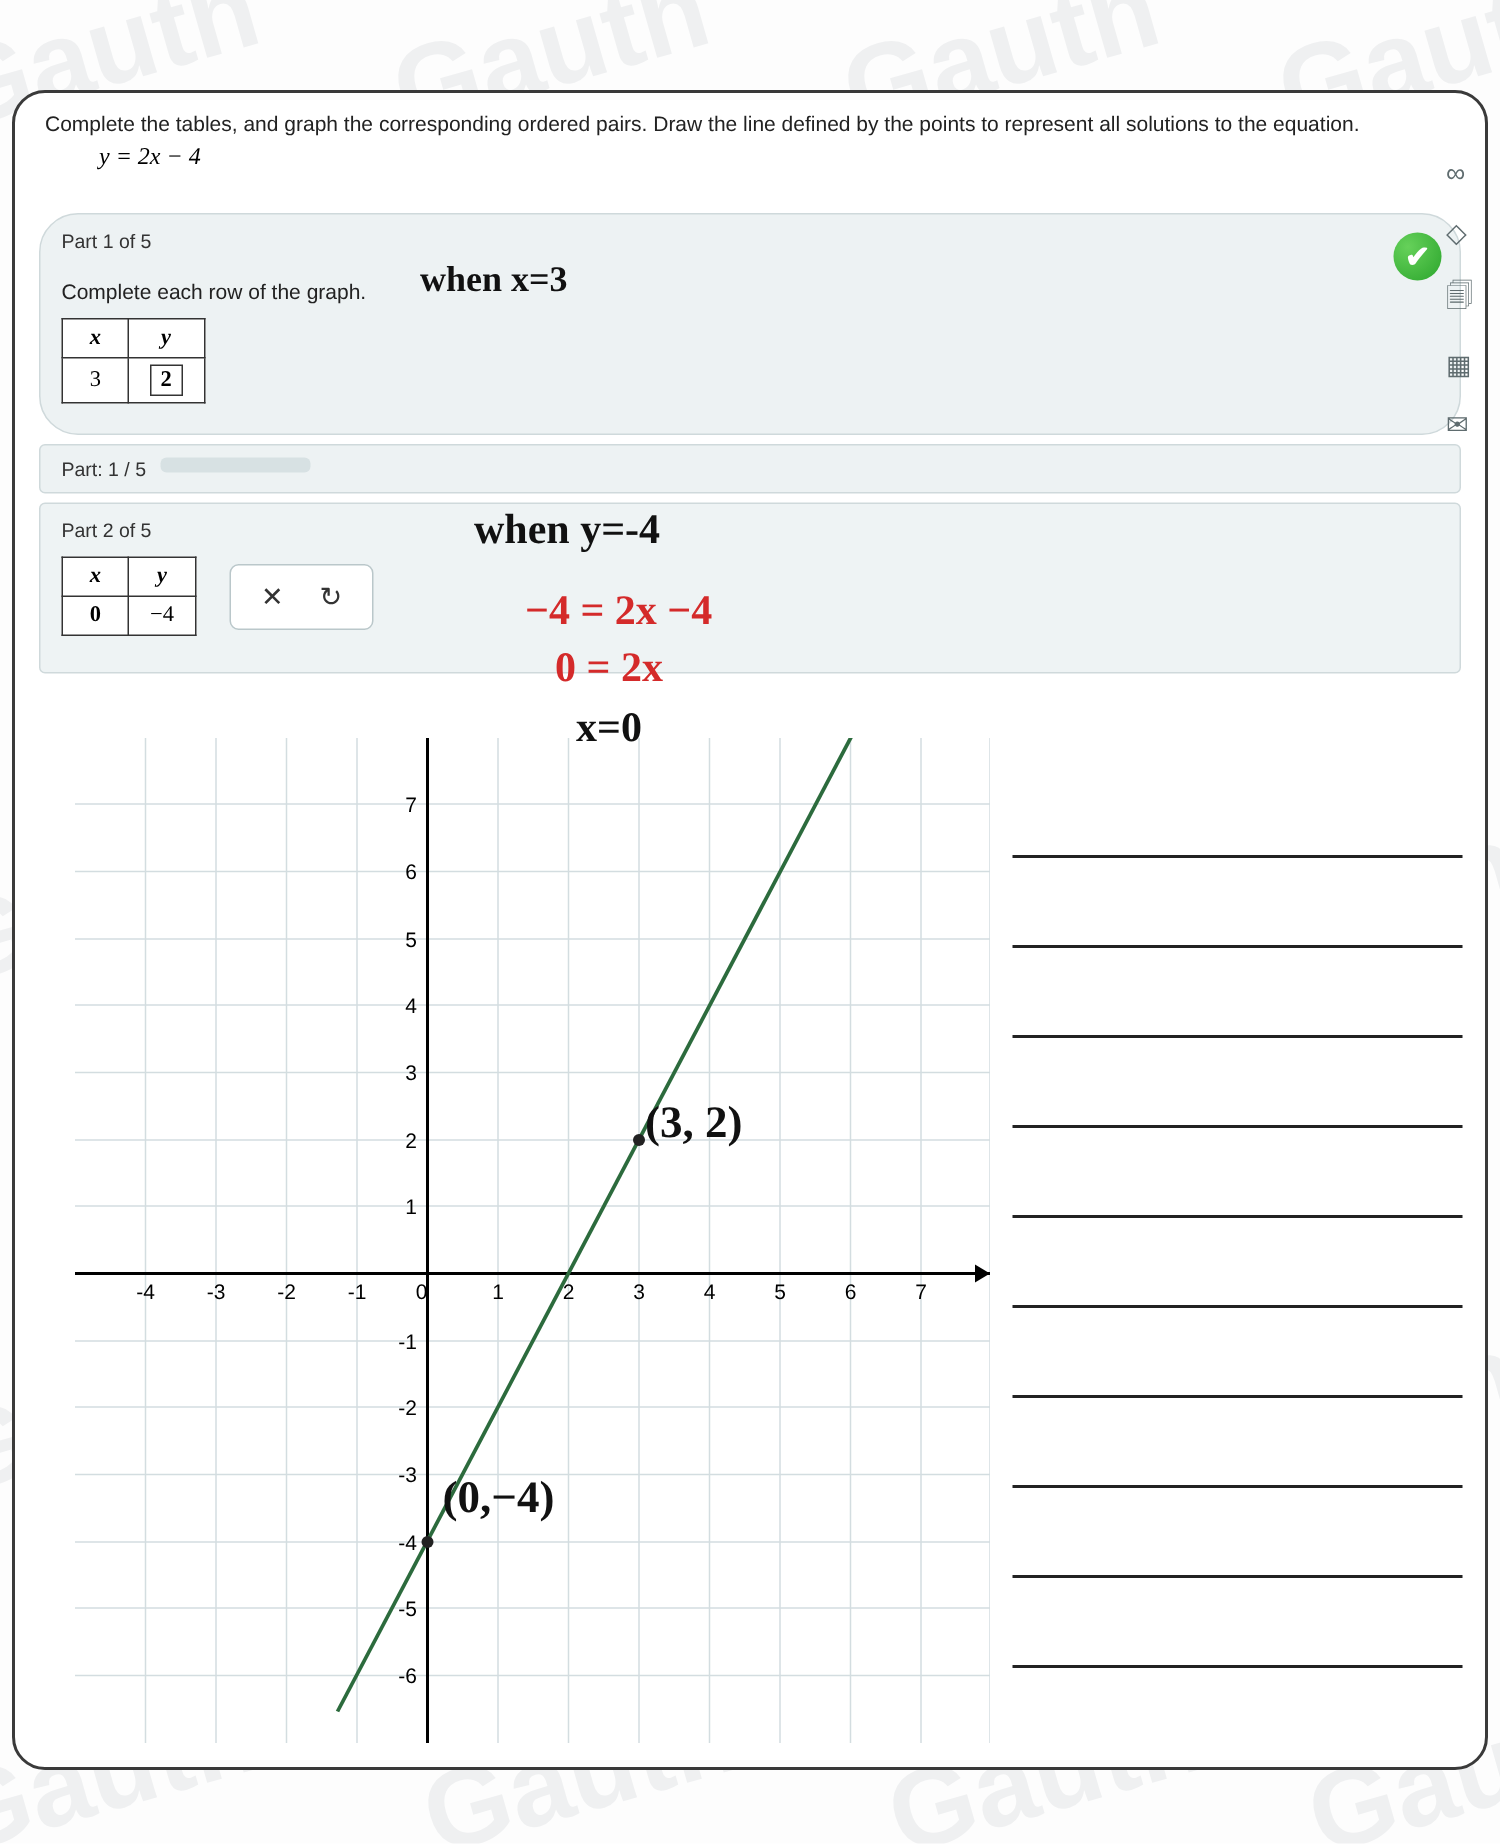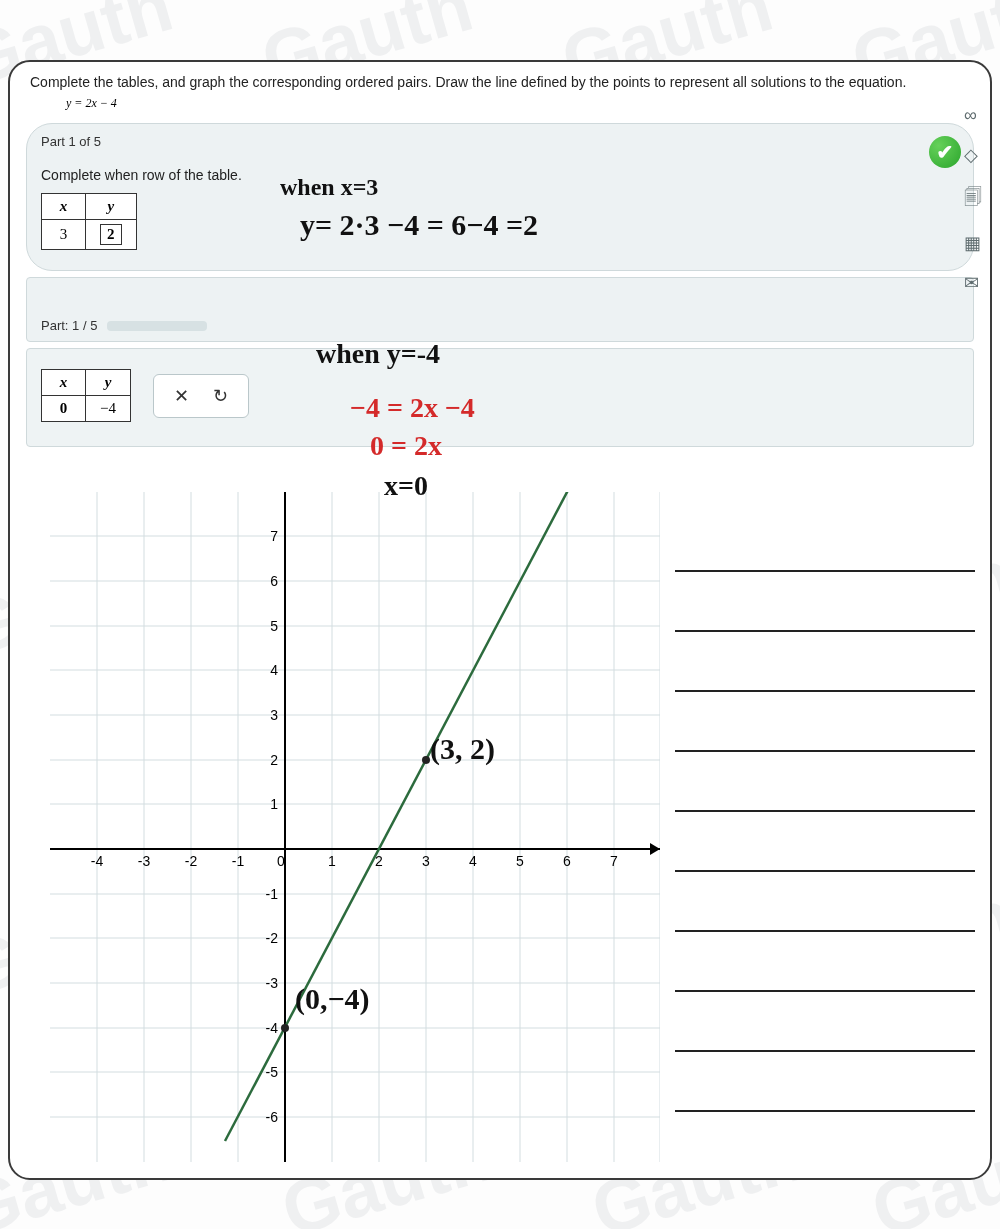--- a/index.html
+++ b/index.html
@@ -19,23 +19,23 @@
     position: relative;
     height: 1120px;
     background: #fff;
   }
   .instruction {
     font-size: 14px;
     color: #222;
     margin: 12px 4px 6px 4px;
   }
   .equation {
-    font-size: 12px;
+    font-size: 16px;
     font-style: italic;
-    margin: 4px 0 12px 40px;
+    margin: 4px 0 28px 40px;
     font-family: "Times New Roman", serif;
   }
   .panel {
     background: #edf2f3;
     border: 1px solid #cfd9db;
     border-radius: 4px;
     padding: 10px 14px;
     margin: 6px 0;
     position: relative;
   }
@@ -71,21 +71,21 @@
     position: absolute;
     right: 12px; top: 12px;
     width: 32px; height: 32px;
     border-radius: 50%;
     background: radial-gradient(circle at 30% 30%, #66d15a, #2ba52c);
     display: flex; align-items: center; justify-content: center;
     color: #fff; font-weight: bold; font-size: 20px;
   }
   .progress-row {
     font-size: 13px; color: #333;
-    display: flex; align-items: center; gap: 10px; margin-top: 32px;
+    display: flex; gap: 10px;
   }
   .progress-bar {
     width: 100px; height: 10px;
     background: #d7e1e3;
     border-radius: 4px;
     overflow: hidden;
   }
   .progress-fill {
     height: 100%; width: 20%;
     background: #1976d2;
@@ -174,21 +174,21 @@
 <div class="wm" style="left:870px;  top:1140px;">Gauth</div>
 
 <div class="paper">
 
   <div class="instruction">Complete the tables, and graph the corresponding ordered pairs. Draw the line defined by the points to represent all solutions to the equation.</div>
   <div class="equation">y = 2x − 4</div>
 
   <div class="panel" style="padding-bottom:20px;border-radius:26px;">
     <div class="panel-title">Part 1 of 5</div>
     <div class="check-badge">✔</div>
-    <div class="sub-instruction">Complete when row of the table.</div>
+    <div class="sub-instruction">Complete each row of the graph.</div>
     <table class="xy">
       <tbody>
           <tr>
         <th>x</th>
         <th>y</th>
       </tr>
       <tr>
         <td>3</td>
         <td><span class="answer-box">2</span></td>
       </tr>
@@ -197,20 +197,21 @@
   </div>
 
   <div class="panel" style="padding:8px 14px;">
     <div class="progress-row">
       <span>Part: 1 / 5</span>
       <span class="progress-bar"><span class="progress-fill"></span></span>
     </div>
   </div>
 
   <div class="panel" style="background:#eef3f4; padding-bottom:24px;">
+    <div class="panel-title">Part 2 of 5</div>
     <div class="part2-row">
       <table class="xy">
         <tbody>
             <tr>
           <th>x</th>
           <th>y</th>
         </tr>
         <tr>
           <td><span class="bigbold" style="font-family:'Comic Sans MS',cursive;font-weight:900;">0</span></td>
           <td>−4</td>
@@ -218,21 +219,20 @@
       </tbody>
         </table>
       <div class="action-box">
         <button class="icon-btn">✕</button>
         <button class="icon-btn">↻</button>
       </div>
     </div>
   </div>
 
   <div class="hand" style="left:270px; top:112px; font-size:24px;">when  x=3</div>
-  <div class="hand" style="left:290px; top:146px; font-size:30px;">y= 2·3 −4  = 6−4 =2</div>
 
   <div class="hand" style="left:306px; top:276px; font-size:28px;">when y=-4</div>
   <div class="hand red" style="left:340px; top:330px; font-size:28px;">−4 = 2x −4</div>
   <div class="hand red" style="left:360px; top:368px; font-size:28px;">0 = 2x</div>
   <div class="hand" style="left:374px; top:408px; font-size:28px;font-family:Liberation Serif, serif;">x=0</div>
 
   <svg class="graph" viewBox="0 0 610 670">
 
     <g stroke="#d3dde0" stroke-width="1">
 

